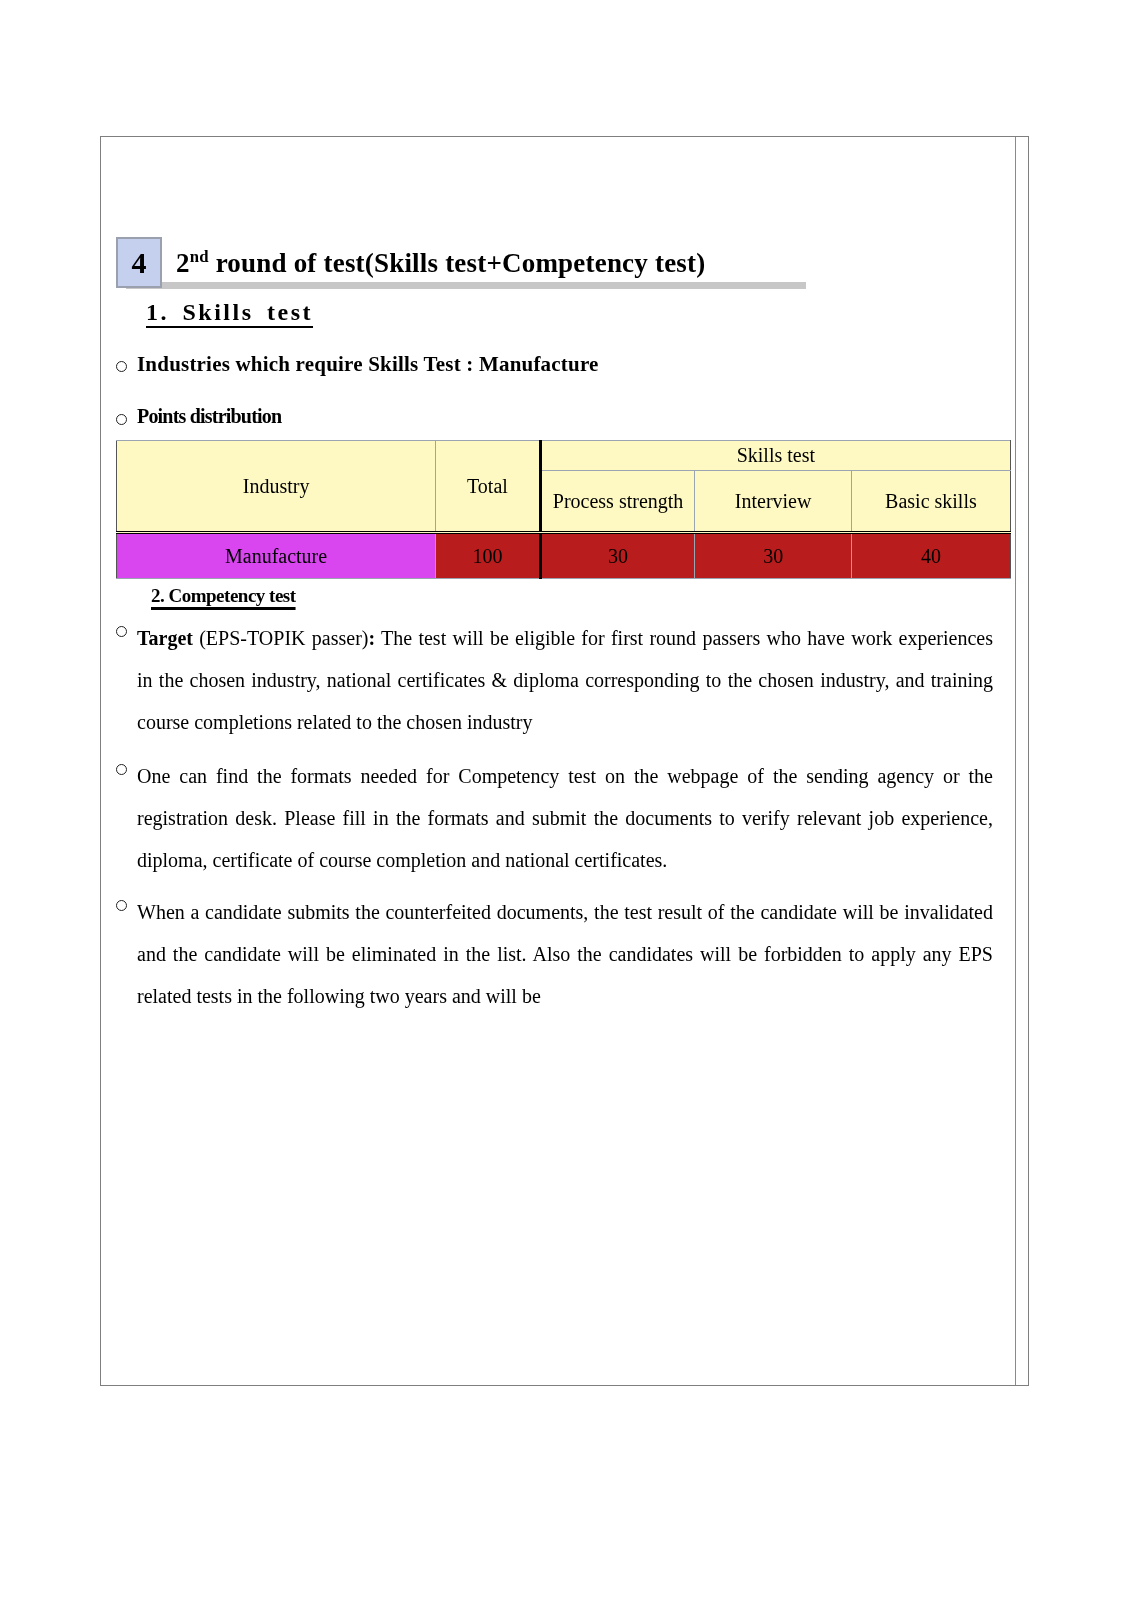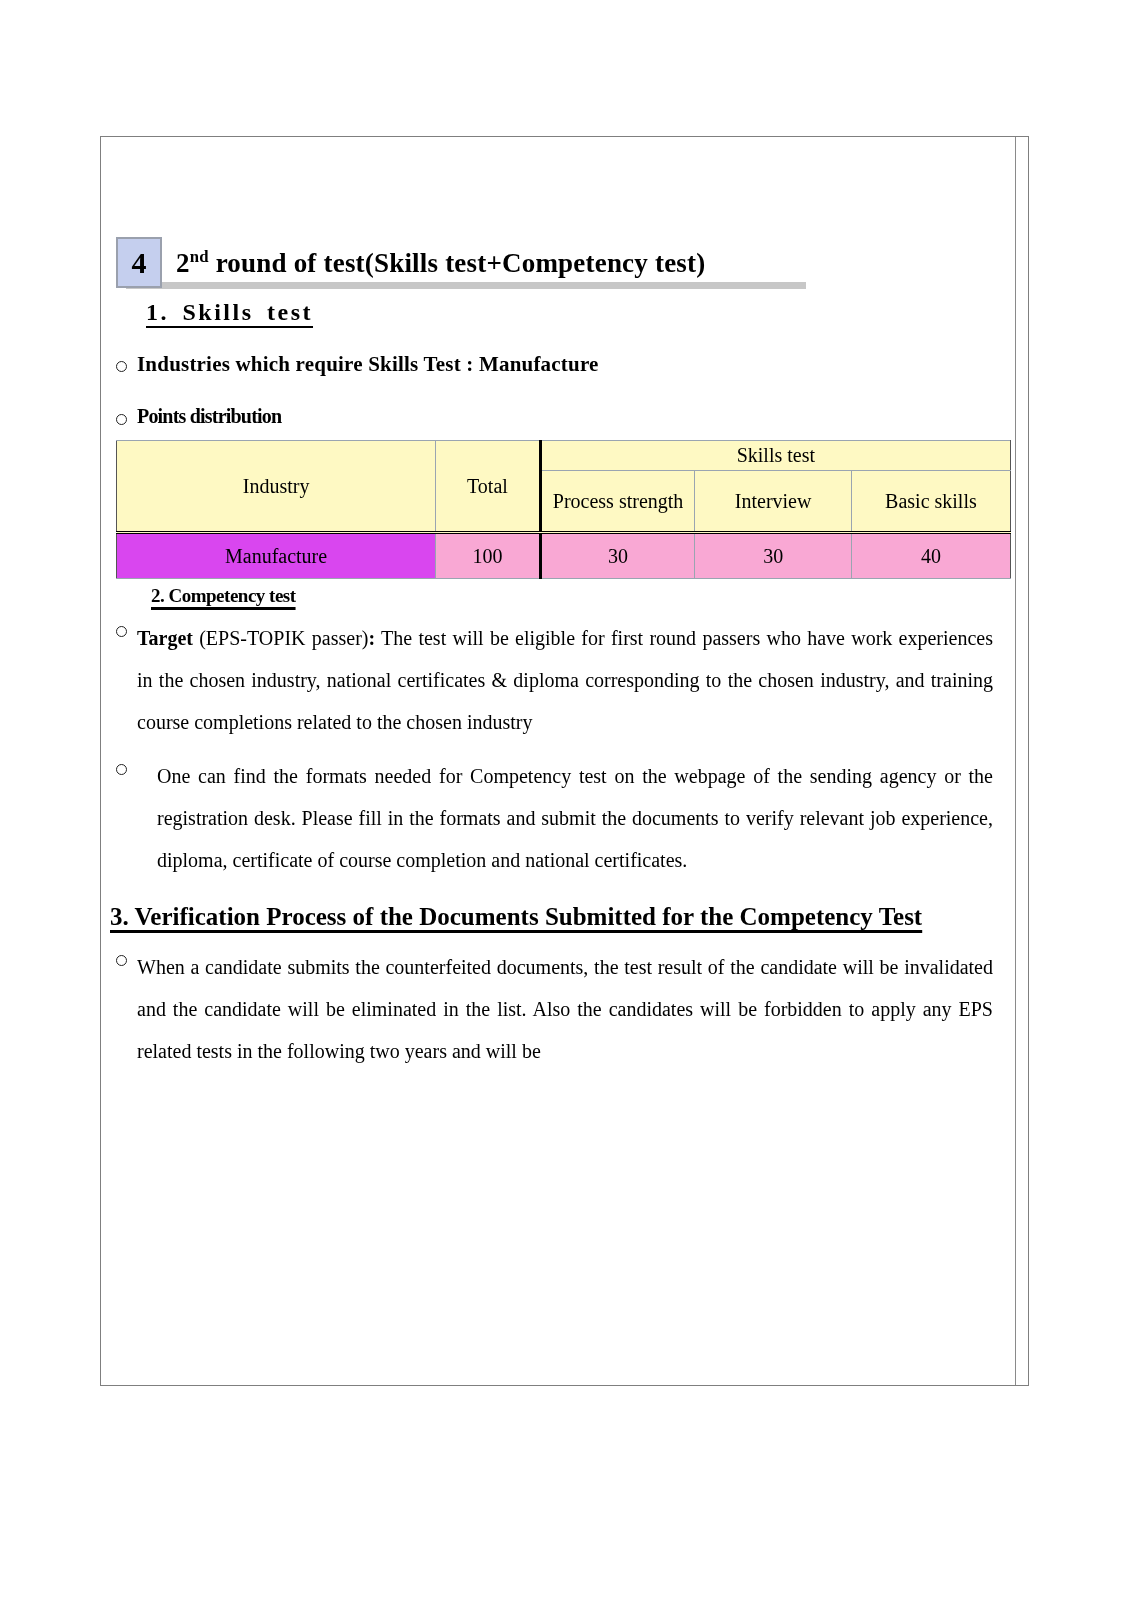--- a/index.html
+++ b/index.html
@@ -117,21 +117,21 @@
 
   .b-points { margin-top: 28px; }
   .b-points .btext { font-size: 20px; font-weight: bold; letter-spacing: -0.8px; }
 
   .para .btext {
     font-size: 20px;
     line-height: 42px;
     text-align: justify;
   }
   .b-target { margin-top: 10px; }
-  .b-formats { margin-top: 12px; gap: 20px; }
+  .b-formats { margin-top: 12px; }
   .b-final { margin-top: 10px; }
 
   .note {
     margin: 22px 0 0 -4px;
     font-size: 19px;
     line-height: 30px;
     letter-spacing: -0.6px;
     text-align: justify;
   }
   .b-duedate { margin-top: 8px; }
@@ -159,21 +159,21 @@
   }
   table.points { border: 1px solid #555; }
   thead th { background: #fef9c3; }
   .row-skills th { height: 30px; border-bottom: 1px solid #7d8aa0; }
   .row-sub th { height: 62px; line-height: 1.35; }
   .rowspan-cell { border-bottom: none !important; }
   .row-sub th, .row-skills th { border-left: 1px dotted #8f9aa8; border-right: 1px dotted #8f9aa8; }
   .thick-left { border-left: 3px solid #000 !important; }
   tbody td {
     height: 46px;
-    background: #f9a8d4;
+    background: #b91c1c;
     border-top: 3px double #000 !important;
     border-left: 1px dotted #b9b29a;
     border-right: 1px dotted #b9b29a;
   }
   tbody td.cell-industry { background: #d946ef; }
   table.points th.outer-l, table.points td.outer-l { border-left: 1px solid #555; }
   table.points th.outer-r, table.points td.outer-r { border-right: 1px solid #555; }
 </style>
 </head>
 <body>
@@ -240,21 +240,20 @@
       <span class="btext"><span class="bold">Target</span><span> (EPS-TOPIK passer)</span><span class="bold">:</span><span> The test will be eligible for first round passers who have work experiences in the chosen industry, national certificates &amp; diploma corresponding to the chosen industry, and training course completions related to the chosen industry</span></span>
     </div>
 
     <div class="bullet para b-formats">
       <span class="marker"></span>
       <span class="btext">One can find the formats needed for Competency test on the webpage of the sending agency or the registration desk. Please fill in the formats and submit the documents to verify relevant job experience, diploma, certificate of course completion and national certificates.</span>
     </div>
 
 
 
-    <div class="h-verification">3. Verification Process of the Documents Submitted for the Competency Test</div>
 
     <div class="bullet para b-final">
       <span class="marker"></span>
       <span class="btext">When a candidate submits the counterfeited documents, the test result of the candidate will be invalidated and the candidate will be eliminated in the list. Also the candidates will be forbidden to apply any EPS related tests in the following two years and will be</span>
     </div>
 
   </div>
   <div class="edge-strip"></div>
 </div>
 

